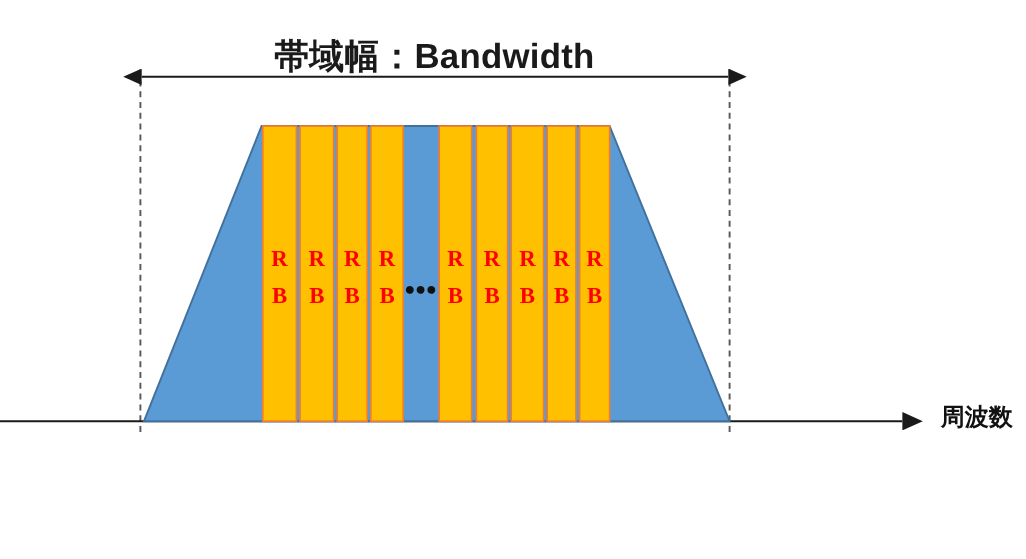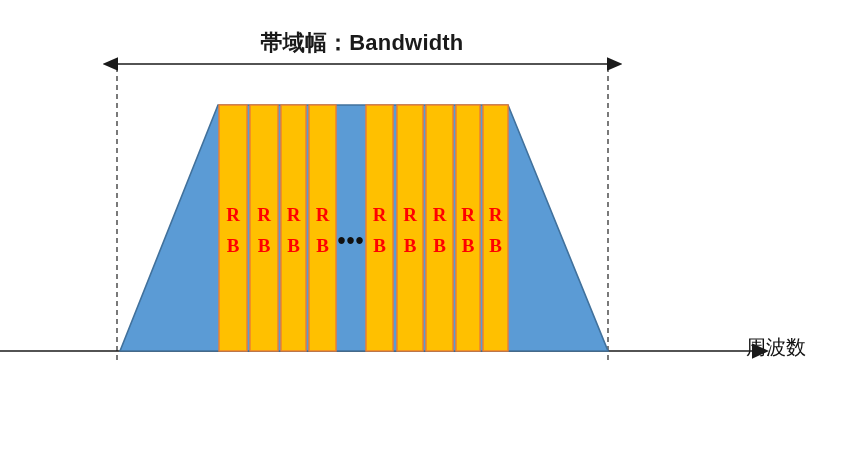--- a/index.html
+++ b/index.html
@@ -22,33 +22,33 @@
     width: 855px;
     height: 466px;
   }
 
   .title {
     position: absolute;
     left: 0;
     top: 28px;
     width: 724px;
     text-align: center;
-    font-size: 22px;
+    font-size: 29px;
     font-weight: bold;
     color: #1a1a1a;
     letter-spacing: 0.2px;
     white-space: nowrap;
   }
 
   .axis-label {
     position: absolute;
-    left: 746px;
+    left: 784px;
     top: 334px;
     font-size: 20px;
-    font-weight: normal;
+    font-weight: bold;
     color: #111111;
     white-space: nowrap;
   }
 
   svg#diagram {
     position: absolute;
     left: 0;
     top: 0;
     width: 855px;
     height: 466px;

